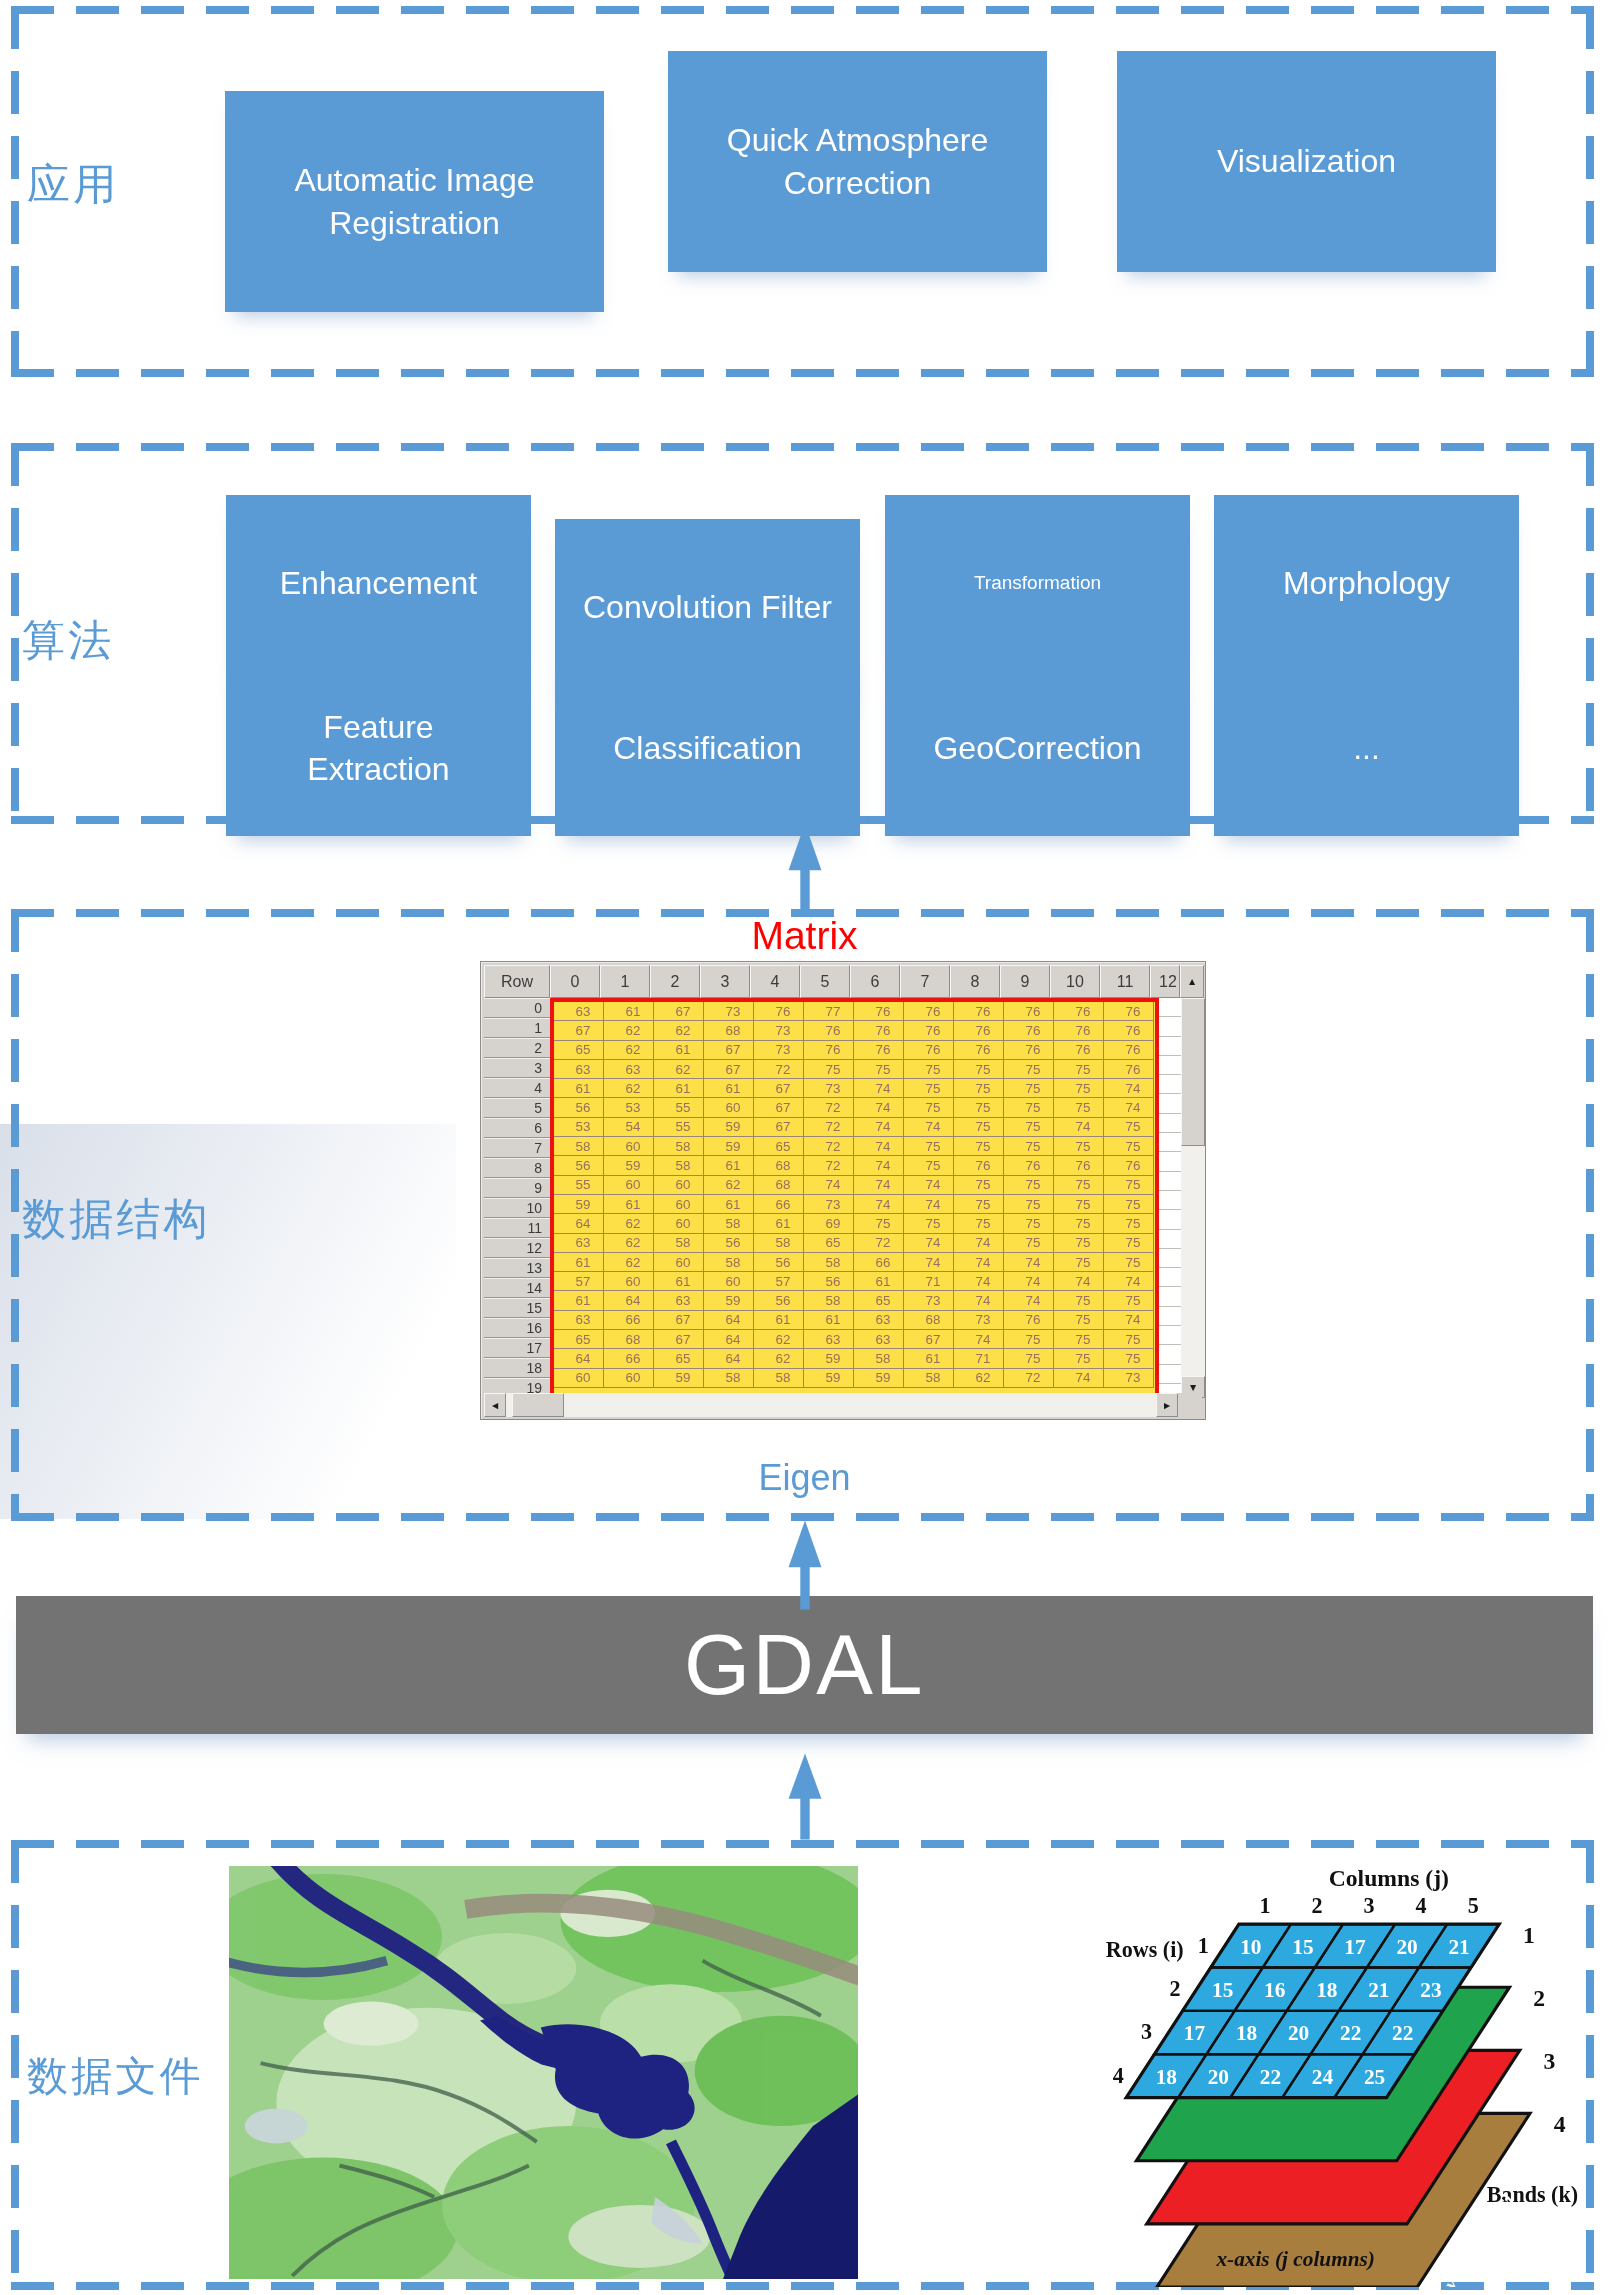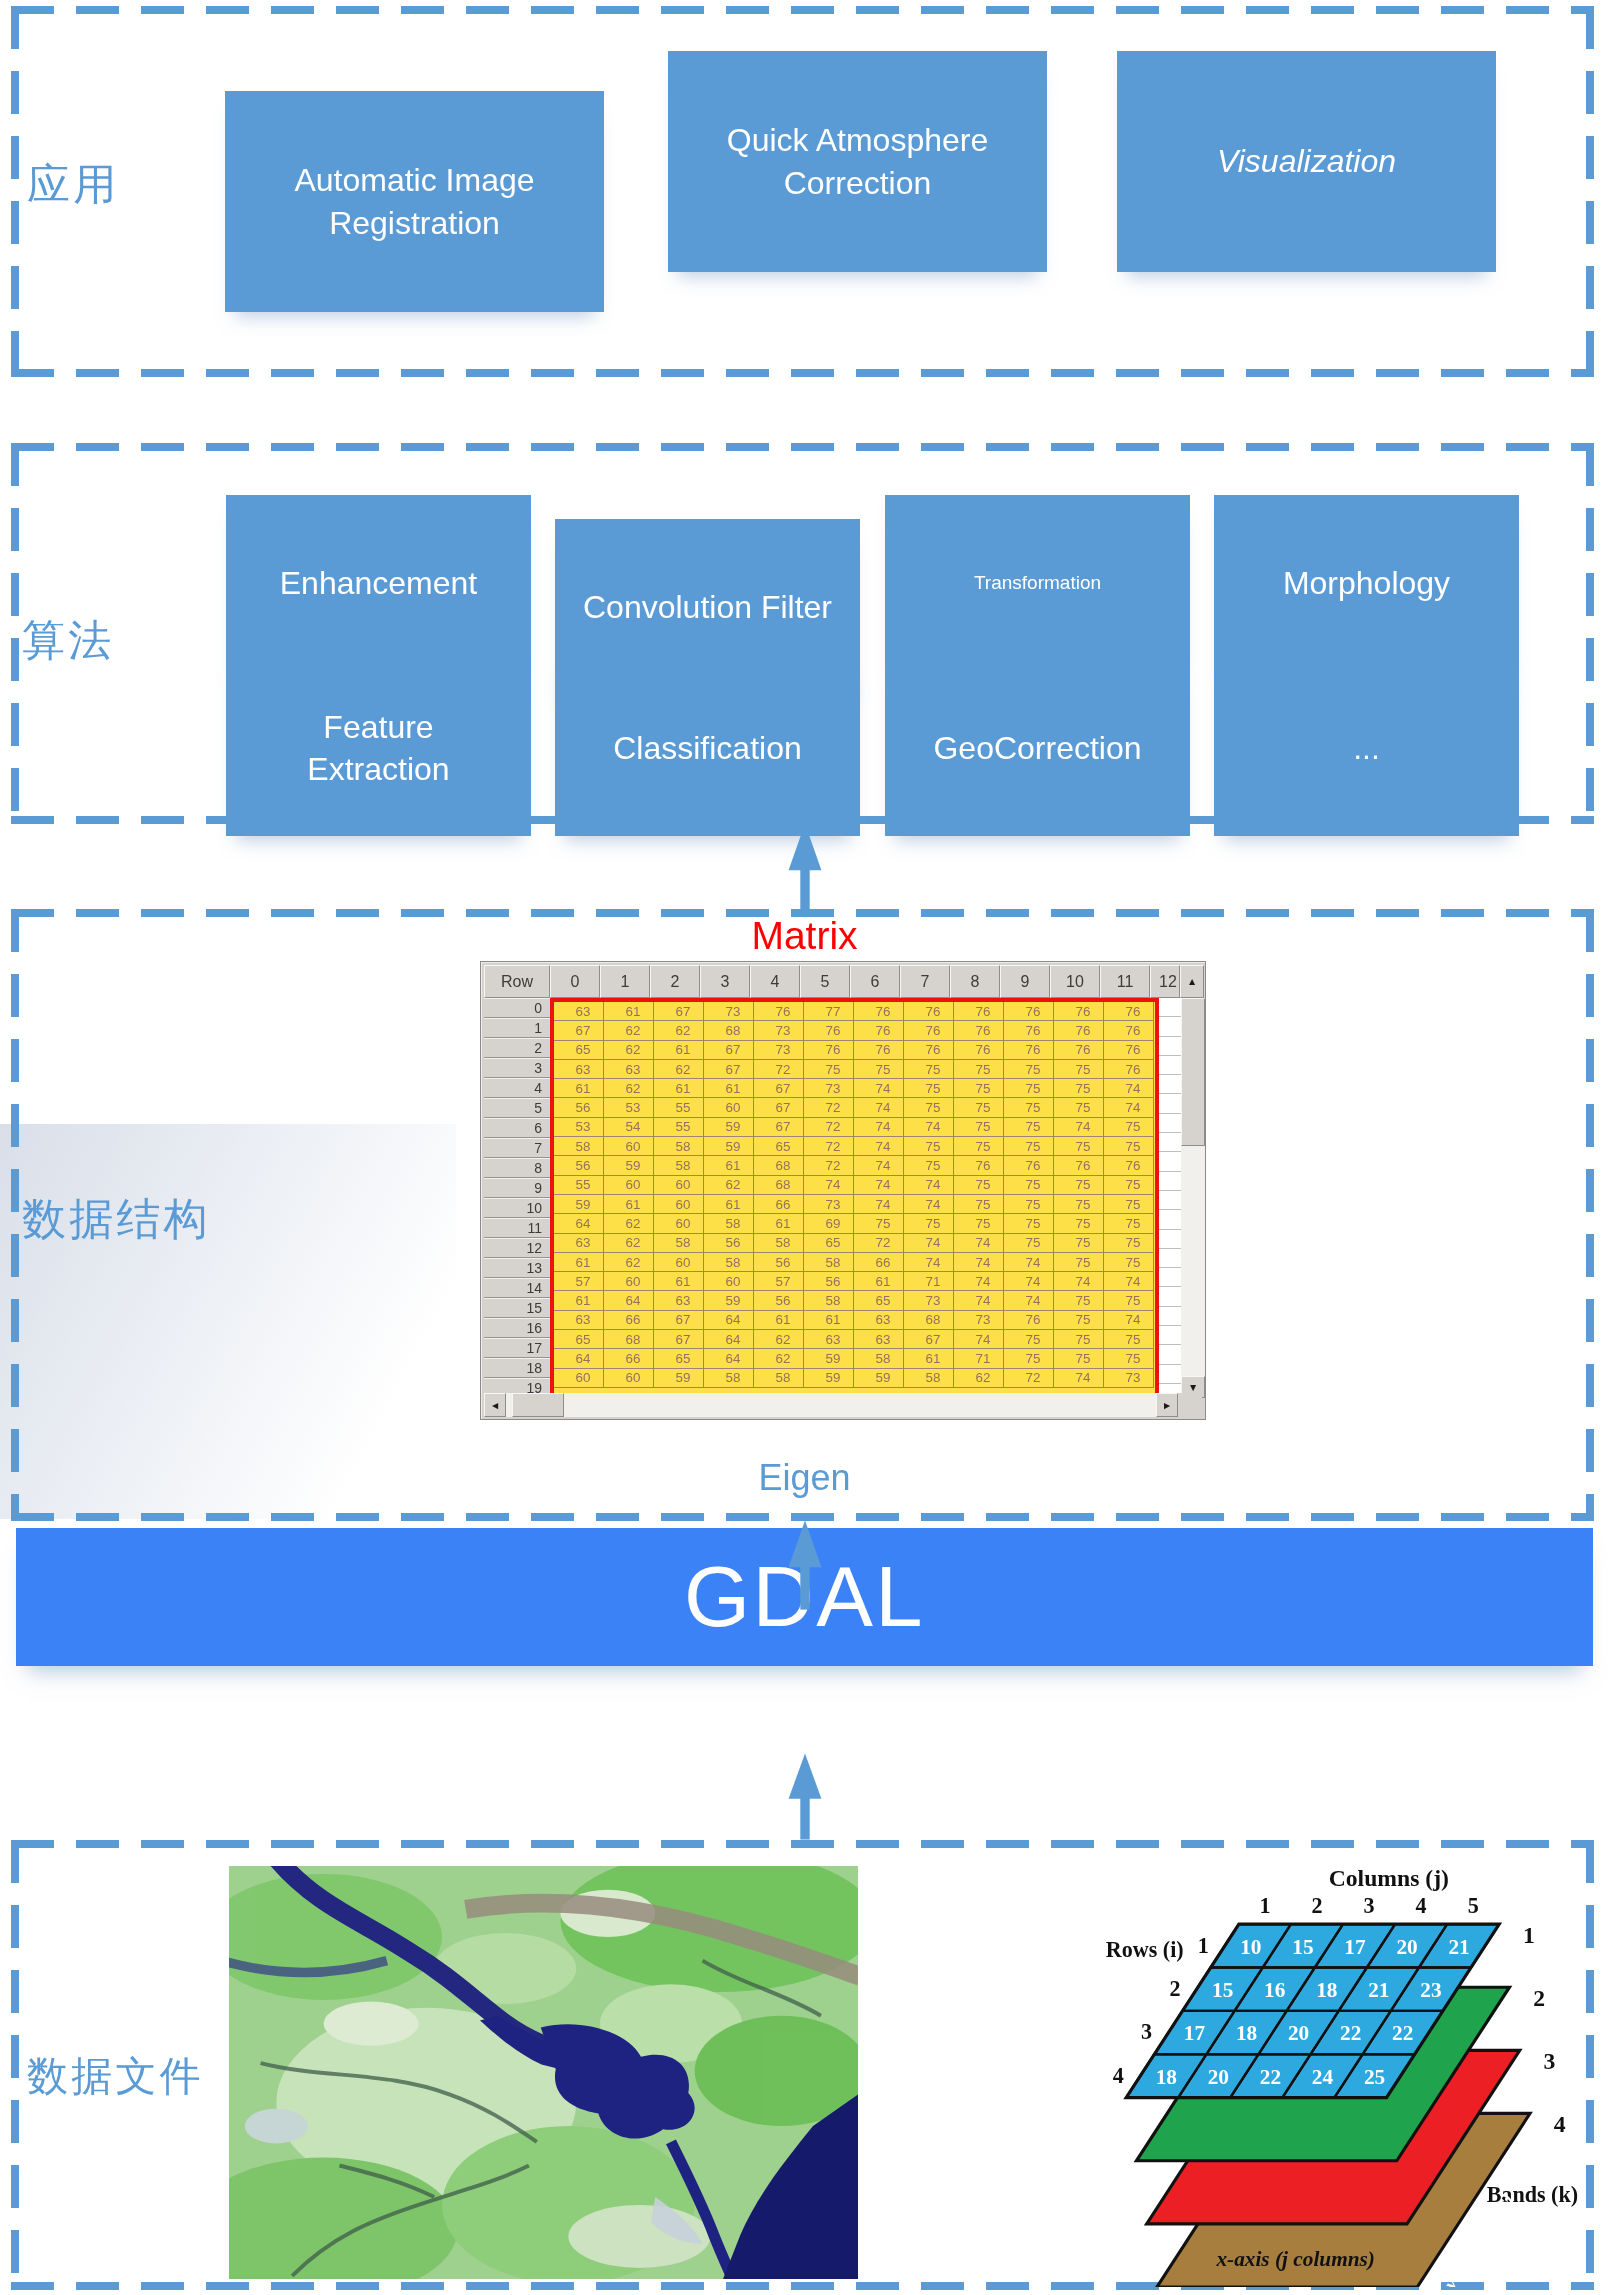--- a/index.html
+++ b/index.html
@@ -10,21 +10,21 @@
       repeating-linear-gradient(90deg,#5B9BD5 0 43px,transparent 43px 65px) left top / 100% 8px no-repeat,
       repeating-linear-gradient(90deg,#5B9BD5 0 43px,transparent 43px 65px) left bottom / 100% 8px no-repeat,
       repeating-linear-gradient(180deg,#5B9BD5 0 43px,transparent 43px 65px) left top / 8px 100% no-repeat,
       repeating-linear-gradient(180deg,#5B9BD5 0 43px,transparent 43px 65px) right top / 8px 100% no-repeat;}
   .cn-label{position:absolute;color:#5B9BD5;font-size:43px;letter-spacing:3.2px;white-space:nowrap;}
   .blue-box{position:absolute;background:#5B9BD5;color:#ffffff;display:flex;align-items:center;justify-content:center;
             text-align:center;line-height:1.32;box-shadow:0 14px 17.4px -9.5px rgba(120,155,200,0.5);}
   .app-box{width:379px;top:51px;height:221px;font-size:32px;}
   .alg-box{width:305px;height:176px;font-size:32px;}
   .pad-text{padding:0 24px;}
-  #gdal-bar{position:absolute;left:16px;top:1528px;width:1577px;height:138px;background:#3b82f6;color:#fff;
+  #gdal-bar{position:absolute;left:16px;top:1596px;width:1577px;height:138px;background:#737373;color:#fff;
             display:flex;align-items:center;justify-content:center;font-size:85px;letter-spacing:2.4px;
             box-shadow:0 16px 20.5px -11px rgba(120,155,200,0.55);}
   .free-label{position:absolute;text-align:center;}
   #matrix-title{left:710px;top:914px;width:189px;font-size:39px;color:#FF0000;}
   #eigen-label{left:694px;top:1457px;width:221px;font-size:36px;color:#5B9BD5;}
   .up-arrow{position:absolute;width:36px;}
   #watermark{position:absolute;left:0;top:1124px;width:456px;height:395px;
              background:linear-gradient(118deg,#d9dfe9 0%,#edf0f5 45%,rgba(255,255,255,0) 82%);}
   
   #matrix-window{position:absolute;left:480px;top:961px;width:726px;height:459px;background:#D6D3CE;
@@ -66,21 +66,21 @@
 <div id="stage">
 
   <div class="dashed-box" style="left:11px;top:6.3px;width:1583px;height:371px;"></div>
   <div class="cn-label" style="left:27px;top:156px;">应用</div>
   <div class="blue-box app-box" style="left:225px;margin-top:40px;">
     <span class="pad-text">Automatic Image Registration</span>
     </div>
   <div class="blue-box app-box" style="left:668px;">
     <span class="pad-text">Quick Atmosphere Correction</span>
     </div>
-  <div class="blue-box app-box" style="left:1117px;font-style:italic;">
+  <div class="blue-box app-box" style="left:1117px;">
     <span class="pad-text">Visualization</span>
     </div>
 
   <div class="dashed-box" style="left:11px;top:443px;width:1583px;height:381px;"></div>
   <div class="cn-label" style="left:22px;top:612px;">算法</div>
   <div class="blue-box alg-box" style="left:226px;top:495px;">
     <span class="pad-text">Enhancement</span>
     </div>
   <div class="blue-box alg-box" style="left:555px;top:495px;margin-top:24px;">
     <span class="pad-text">Convolution Filter</span>

